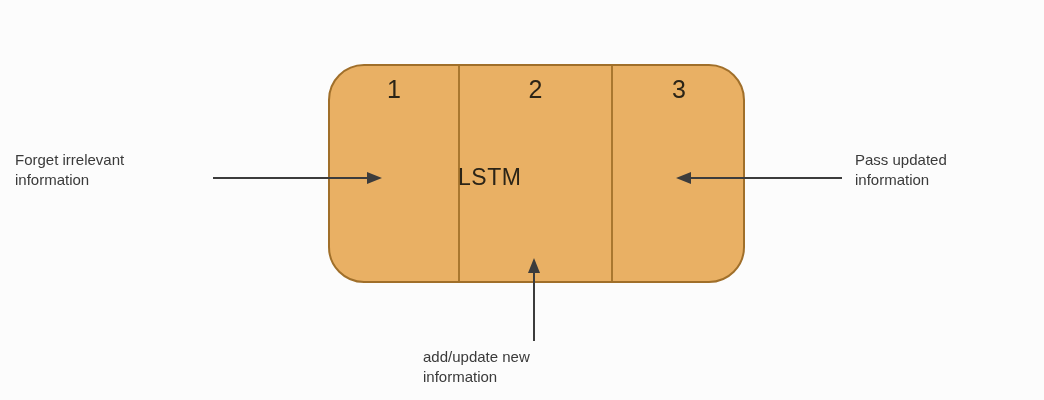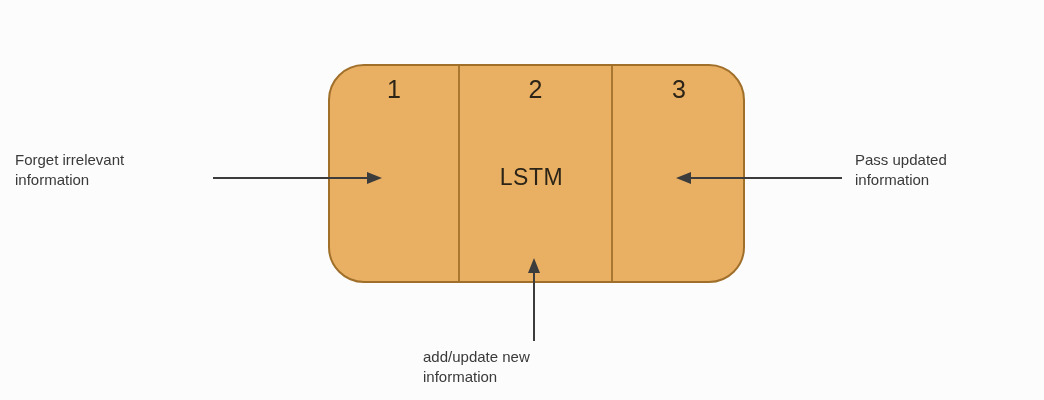--- a/index.html
+++ b/index.html
@@ -43,21 +43,20 @@
     line-height: 1.2;
   }
   .section-number.n1 { left: 0;     width: 128px; }
   .section-number.n2 { left: 128px; width: 155px; }
   .section-number.n3 { left: 283px; width: 132px; }
   .center-label {
     position: absolute;
     left: 128px;
     width: 147px;
     top: 98px;
-    text-align: center;
     font-size: 23px;
     letter-spacing: 0.5px;
     color: var(--box-text, #2b2417);
   }
   .annotation {
     position: absolute;
     font-size: 15px;
     line-height: 1.3;
     color: var(--label-text, #3a3a3a);
     white-space: pre-line;

